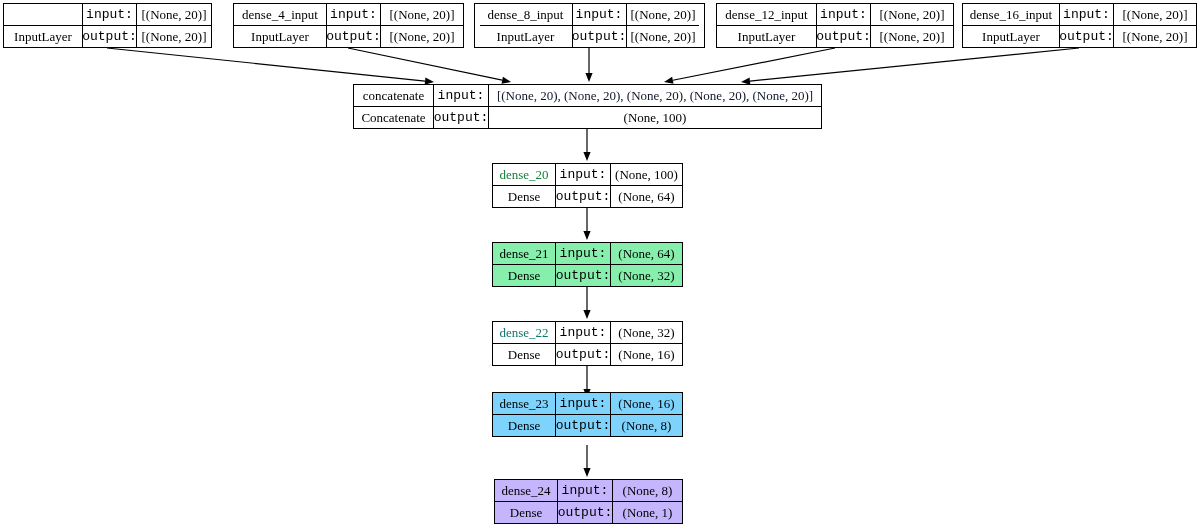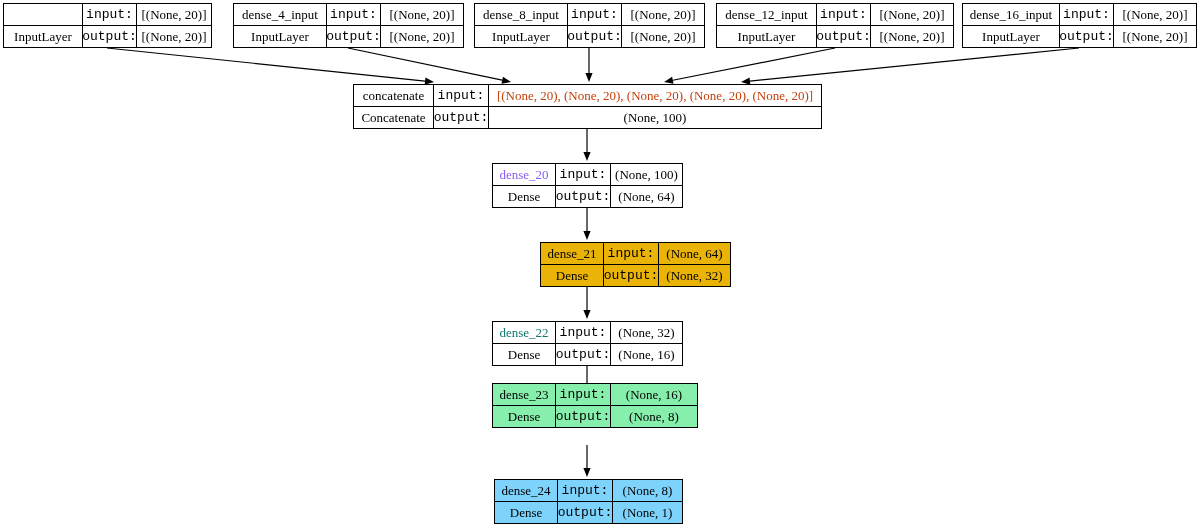--- a/index.html
+++ b/index.html
@@ -107,21 +107,21 @@
           <div class="cell c-name" style="width: 92px; flex: 0 0 92px; color: rgb(0, 0, 0);">dense_4_input</div>
           <div class="cell c-label" style="width: 54px; flex: 0 0 54px; border-left-color: rgb(0, 0, 0); color: rgb(0, 0, 0);">input:</div>
           <div class="cell c-shape" style="border-left-color: rgb(0, 0, 0); color: rgb(0, 0, 0);">[(None, 20)]</div>
         </div>
         <div class="node-row">
           <div class="cell c-name" style="width: 92px; flex: 0 0 92px; color: rgb(0, 0, 0);">InputLayer</div>
           <div class="cell c-label" style="width: 54px; flex: 0 0 54px; border-left-color: rgb(0, 0, 0); color: rgb(0, 0, 0);">output:</div>
           <div class="cell c-shape" style="border-left-color: rgb(0, 0, 0); color: rgb(0, 0, 0);">[(None, 20)]</div>
         </div>
       </div>
-      <div class="node" style="left: 474px; top: 3px; width: 231px; height: 45px; border-color: rgb(0, 0, 0); background: rgb(255, 255, 255);">
+      <div class="node" style="left: 474px; top: 3px; width: 231px; height: 45px; border-color: rgb(0, 0, 0); background: rgb(255, 255, 255); align-items: center;">
         <div class="node-row">
           <div class="cell c-name" style="width: 92px; flex: 0 0 92px; color: rgb(0, 0, 0);">dense_8_input</div>
           <div class="cell c-label" style="width: 54px; flex: 0 0 54px; border-left-color: rgb(0, 0, 0); color: rgb(0, 0, 0);">input:</div>
           <div class="cell c-shape" style="border-left-color: rgb(0, 0, 0); color: rgb(0, 0, 0);">[(None, 20)]</div>
         </div>
         <div class="node-row">
           <div class="cell c-name" style="width: 92px; flex: 0 0 92px; color: rgb(0, 0, 0);">InputLayer</div>
           <div class="cell c-label" style="width: 54px; flex: 0 0 54px; border-left-color: rgb(0, 0, 0); color: rgb(0, 0, 0);">output:</div>
           <div class="cell c-shape" style="border-left-color: rgb(0, 0, 0); color: rgb(0, 0, 0);">[(None, 20)]</div>
         </div>
@@ -147,41 +147,41 @@
         <div class="node-row">
           <div class="cell c-name" style="width: 96px; flex: 0 0 96px; color: rgb(0, 0, 0);">InputLayer</div>
           <div class="cell c-label" style="width: 54px; flex: 0 0 54px; border-left-color: rgb(0, 0, 0); color: rgb(0, 0, 0);">output:</div>
           <div class="cell c-shape" style="border-left-color: rgb(0, 0, 0); color: rgb(0, 0, 0);">[(None, 20)]</div>
         </div>
       </div>
       <div class="node" style="left: 353px; top: 84px; width: 469px; height: 45px; border-color: rgb(0, 0, 0); background: rgb(255, 255, 255);">
         <div class="node-row">
           <div class="cell c-name" style="width: 79px; flex: 0 0 79px; color: rgb(0, 0, 0);">concatenate</div>
           <div class="cell c-label" style="width: 55px; flex: 0 0 55px; border-left-color: rgb(0, 0, 0); color: rgb(0, 0, 0);">input:</div>
-          <div class="cell c-shape" style="border-left-color: rgb(0, 0, 0); color: #c2410c;">[(None, 20), (None, 20), (None, 20), (None, 20), (None, 20)]</div>
+          <div class="cell c-shape" style="border-left-color: rgb(0, 0, 0); color: #0f172a;">[(None, 20), (None, 20), (None, 20), (None, 20), (None, 20)]</div>
         </div>
         <div class="node-row">
           <div class="cell c-name" style="width: 79px; flex: 0 0 79px; color: rgb(0, 0, 0);">Concatenate</div>
           <div class="cell c-label" style="width: 55px; flex: 0 0 55px; border-left-color: rgb(0, 0, 0); color: rgb(0, 0, 0);">output:</div>
           <div class="cell c-shape" style="border-left-color: rgb(0, 0, 0); color: rgb(0, 0, 0);">(None, 100)</div>
         </div>
       </div>
       <div class="node" style="left: 492px; top: 163px; width: 191px; height: 45px; border-color: rgb(0, 0, 0); background: rgb(255, 255, 255);">
         <div class="node-row">
-          <div class="cell c-name" style="width: 62px; flex: 0 0 62px; color: #8b5cf6;">dense_20</div>
+          <div class="cell c-name" style="width: 62px; flex: 0 0 62px; color: #15803d;">dense_20</div>
           <div class="cell c-label" style="width: 55px; flex: 0 0 55px; border-left-color: rgb(0, 0, 0); color: rgb(0, 0, 0);">input:</div>
           <div class="cell c-shape" style="border-left-color: rgb(0, 0, 0); color: rgb(0, 0, 0);">(None, 100)</div>
         </div>
         <div class="node-row">
           <div class="cell c-name" style="width: 62px; flex: 0 0 62px; color: rgb(0, 0, 0);">Dense</div>
           <div class="cell c-label" style="width: 55px; flex: 0 0 55px; border-left-color: rgb(0, 0, 0); color: rgb(0, 0, 0);">output:</div>
           <div class="cell c-shape" style="border-left-color: rgb(0, 0, 0); color: rgb(0, 0, 0);">(None, 64)</div>
         </div>
       </div>
-      <div class="node" style="left: 492px; top: 242px; width: 191px; height: 45px; border-color: rgb(0, 0, 0); background: #eab308; margin-left: 48px;">
+      <div class="node" style="left: 492px; top: 242px; width: 191px; height: 45px; border-color: rgb(0, 0, 0); background: #86efac;">
         <div class="node-row">
           <div class="cell c-name" style="width: 62px; flex: 0 0 62px; color: rgb(0, 0, 0);">dense_21</div>
           <div class="cell c-label" style="width: 55px; flex: 0 0 55px; border-left-color: rgb(0, 0, 0); color: rgb(0, 0, 0);">input:</div>
           <div class="cell c-shape" style="border-left-color: rgb(0, 0, 0); color: rgb(0, 0, 0);">(None, 64)</div>
         </div>
         <div class="node-row">
           <div class="cell c-name" style="width: 62px; flex: 0 0 62px; color: rgb(0, 0, 0);">Dense</div>
           <div class="cell c-label" style="width: 55px; flex: 0 0 55px; border-left-color: rgb(0, 0, 0); color: rgb(0, 0, 0);">output:</div>
           <div class="cell c-shape" style="border-left-color: rgb(0, 0, 0); color: rgb(0, 0, 0);">(None, 32)</div>
         </div>
@@ -191,33 +191,33 @@
           <div class="cell c-name" style="width: 62px; flex: 0 0 62px; color: #0f766e;">dense_22</div>
           <div class="cell c-label" style="width: 55px; flex: 0 0 55px; border-left-color: rgb(0, 0, 0); color: rgb(0, 0, 0);">input:</div>
           <div class="cell c-shape" style="border-left-color: rgb(0, 0, 0); color: rgb(0, 0, 0);">(None, 32)</div>
         </div>
         <div class="node-row">
           <div class="cell c-name" style="width: 62px; flex: 0 0 62px; color: rgb(0, 0, 0);">Dense</div>
           <div class="cell c-label" style="width: 55px; flex: 0 0 55px; border-left-color: rgb(0, 0, 0); color: rgb(0, 0, 0);">output:</div>
           <div class="cell c-shape" style="border-left-color: rgb(0, 0, 0); color: rgb(0, 0, 0);">(None, 16)</div>
         </div>
       </div>
-      <div class="node" style="left: 492px; top: 383px; width: 206px; height: 45px; border-color: rgb(0, 0, 0); background: #86efac;">
+      <div class="node" style="left: 492px; top: 392px; width: 191px; height: 45px; border-color: rgb(0, 0, 0); background: #7dd3fc;">
         <div class="node-row">
           <div class="cell c-name" style="width: 62px; flex: 0 0 62px; color: rgb(0, 0, 0);">dense_23</div>
           <div class="cell c-label" style="width: 55px; flex: 0 0 55px; border-left-color: rgb(0, 0, 0); color: rgb(0, 0, 0);">input:</div>
           <div class="cell c-shape" style="border-left-color: rgb(0, 0, 0); color: rgb(0, 0, 0);">(None, 16)</div>
         </div>
         <div class="node-row">
           <div class="cell c-name" style="width: 62px; flex: 0 0 62px; color: rgb(0, 0, 0);">Dense</div>
           <div class="cell c-label" style="width: 55px; flex: 0 0 55px; border-left-color: rgb(0, 0, 0); color: rgb(0, 0, 0);">output:</div>
           <div class="cell c-shape" style="border-left-color: rgb(0, 0, 0); color: rgb(0, 0, 0);">(None, 8)</div>
         </div>
       </div>
-      <div class="node" style="left: 494px; top: 479px; width: 189px; height: 45px; border-color: rgb(0, 0, 0); background: #7dd3fc;">
+      <div class="node" style="left: 494px; top: 479px; width: 189px; height: 45px; border-color: rgb(0, 0, 0); background: #c4b5fd;">
         <div class="node-row">
           <div class="cell c-name" style="width: 62px; flex: 0 0 62px; color: rgb(0, 0, 0);">dense_24</div>
           <div class="cell c-label" style="width: 55px; flex: 0 0 55px; border-left-color: rgb(0, 0, 0); color: rgb(0, 0, 0);">input:</div>
           <div class="cell c-shape" style="border-left-color: rgb(0, 0, 0); color: rgb(0, 0, 0);">(None, 8)</div>
         </div>
         <div class="node-row">
           <div class="cell c-name" style="width: 62px; flex: 0 0 62px; color: rgb(0, 0, 0);">Dense</div>
           <div class="cell c-label" style="width: 55px; flex: 0 0 55px; border-left-color: rgb(0, 0, 0); color: rgb(0, 0, 0);">output:</div>
           <div class="cell c-shape" style="border-left-color: rgb(0, 0, 0); color: rgb(0, 0, 0);">(None, 1)</div>
         </div>

